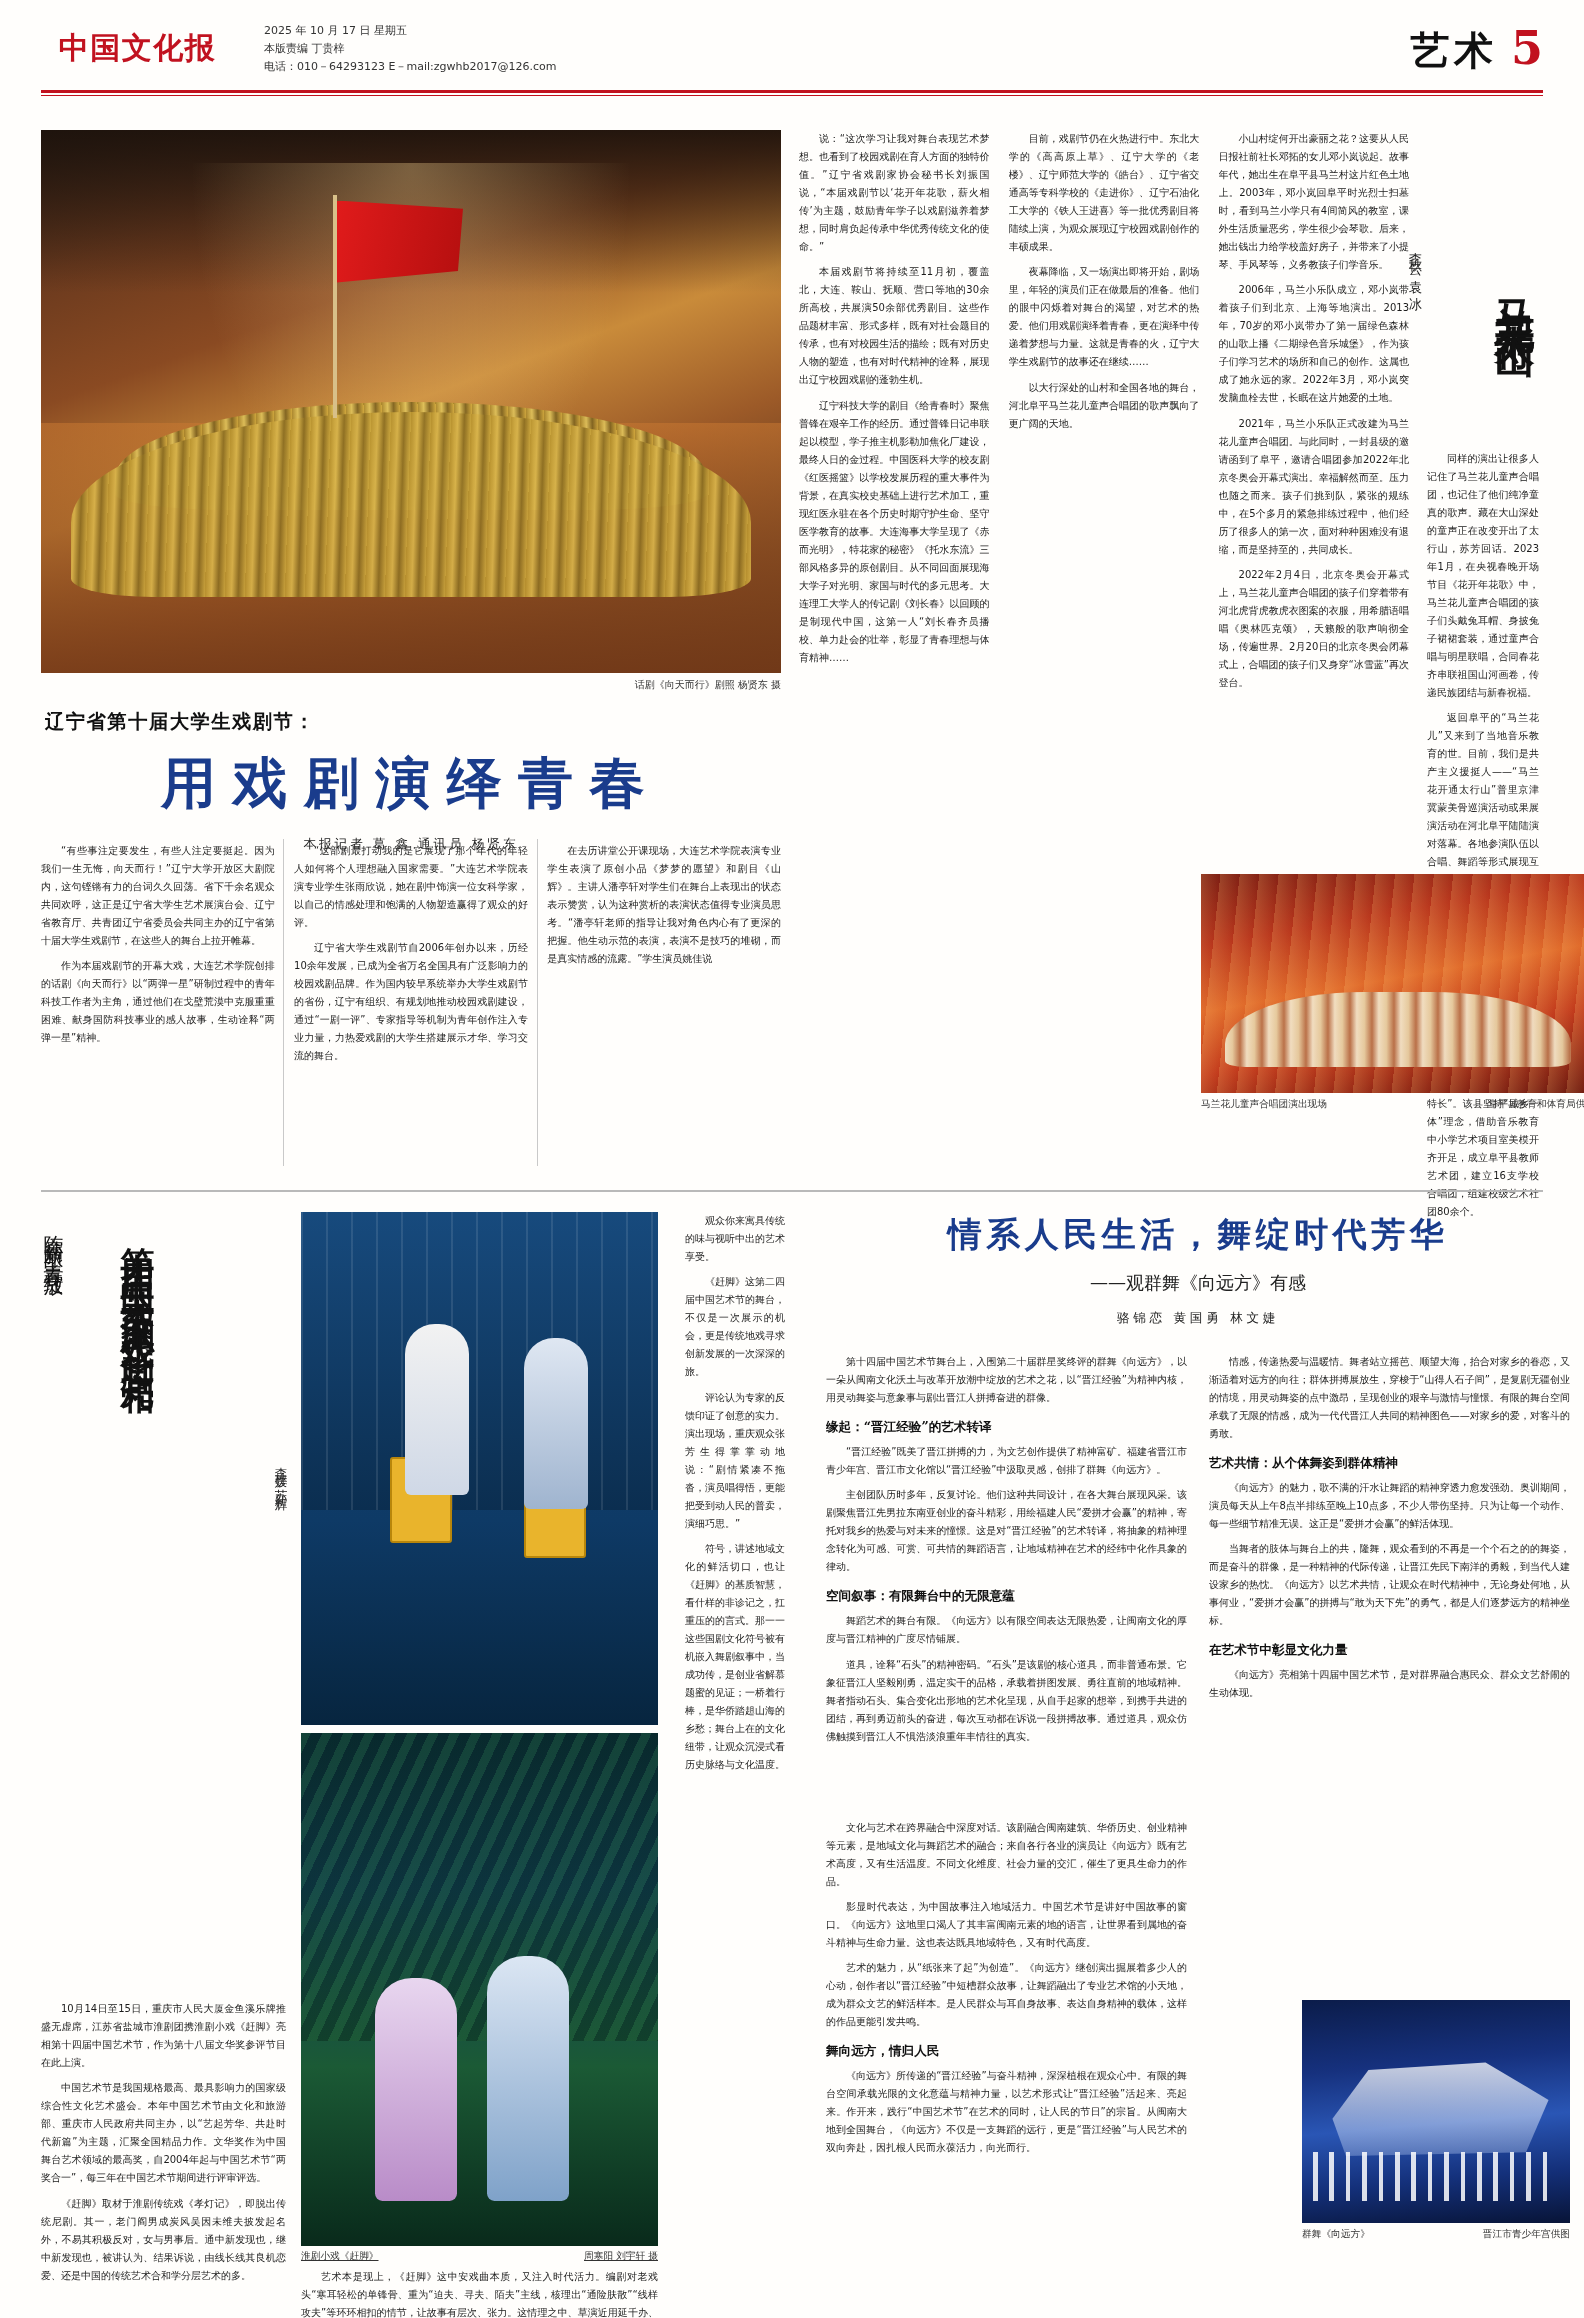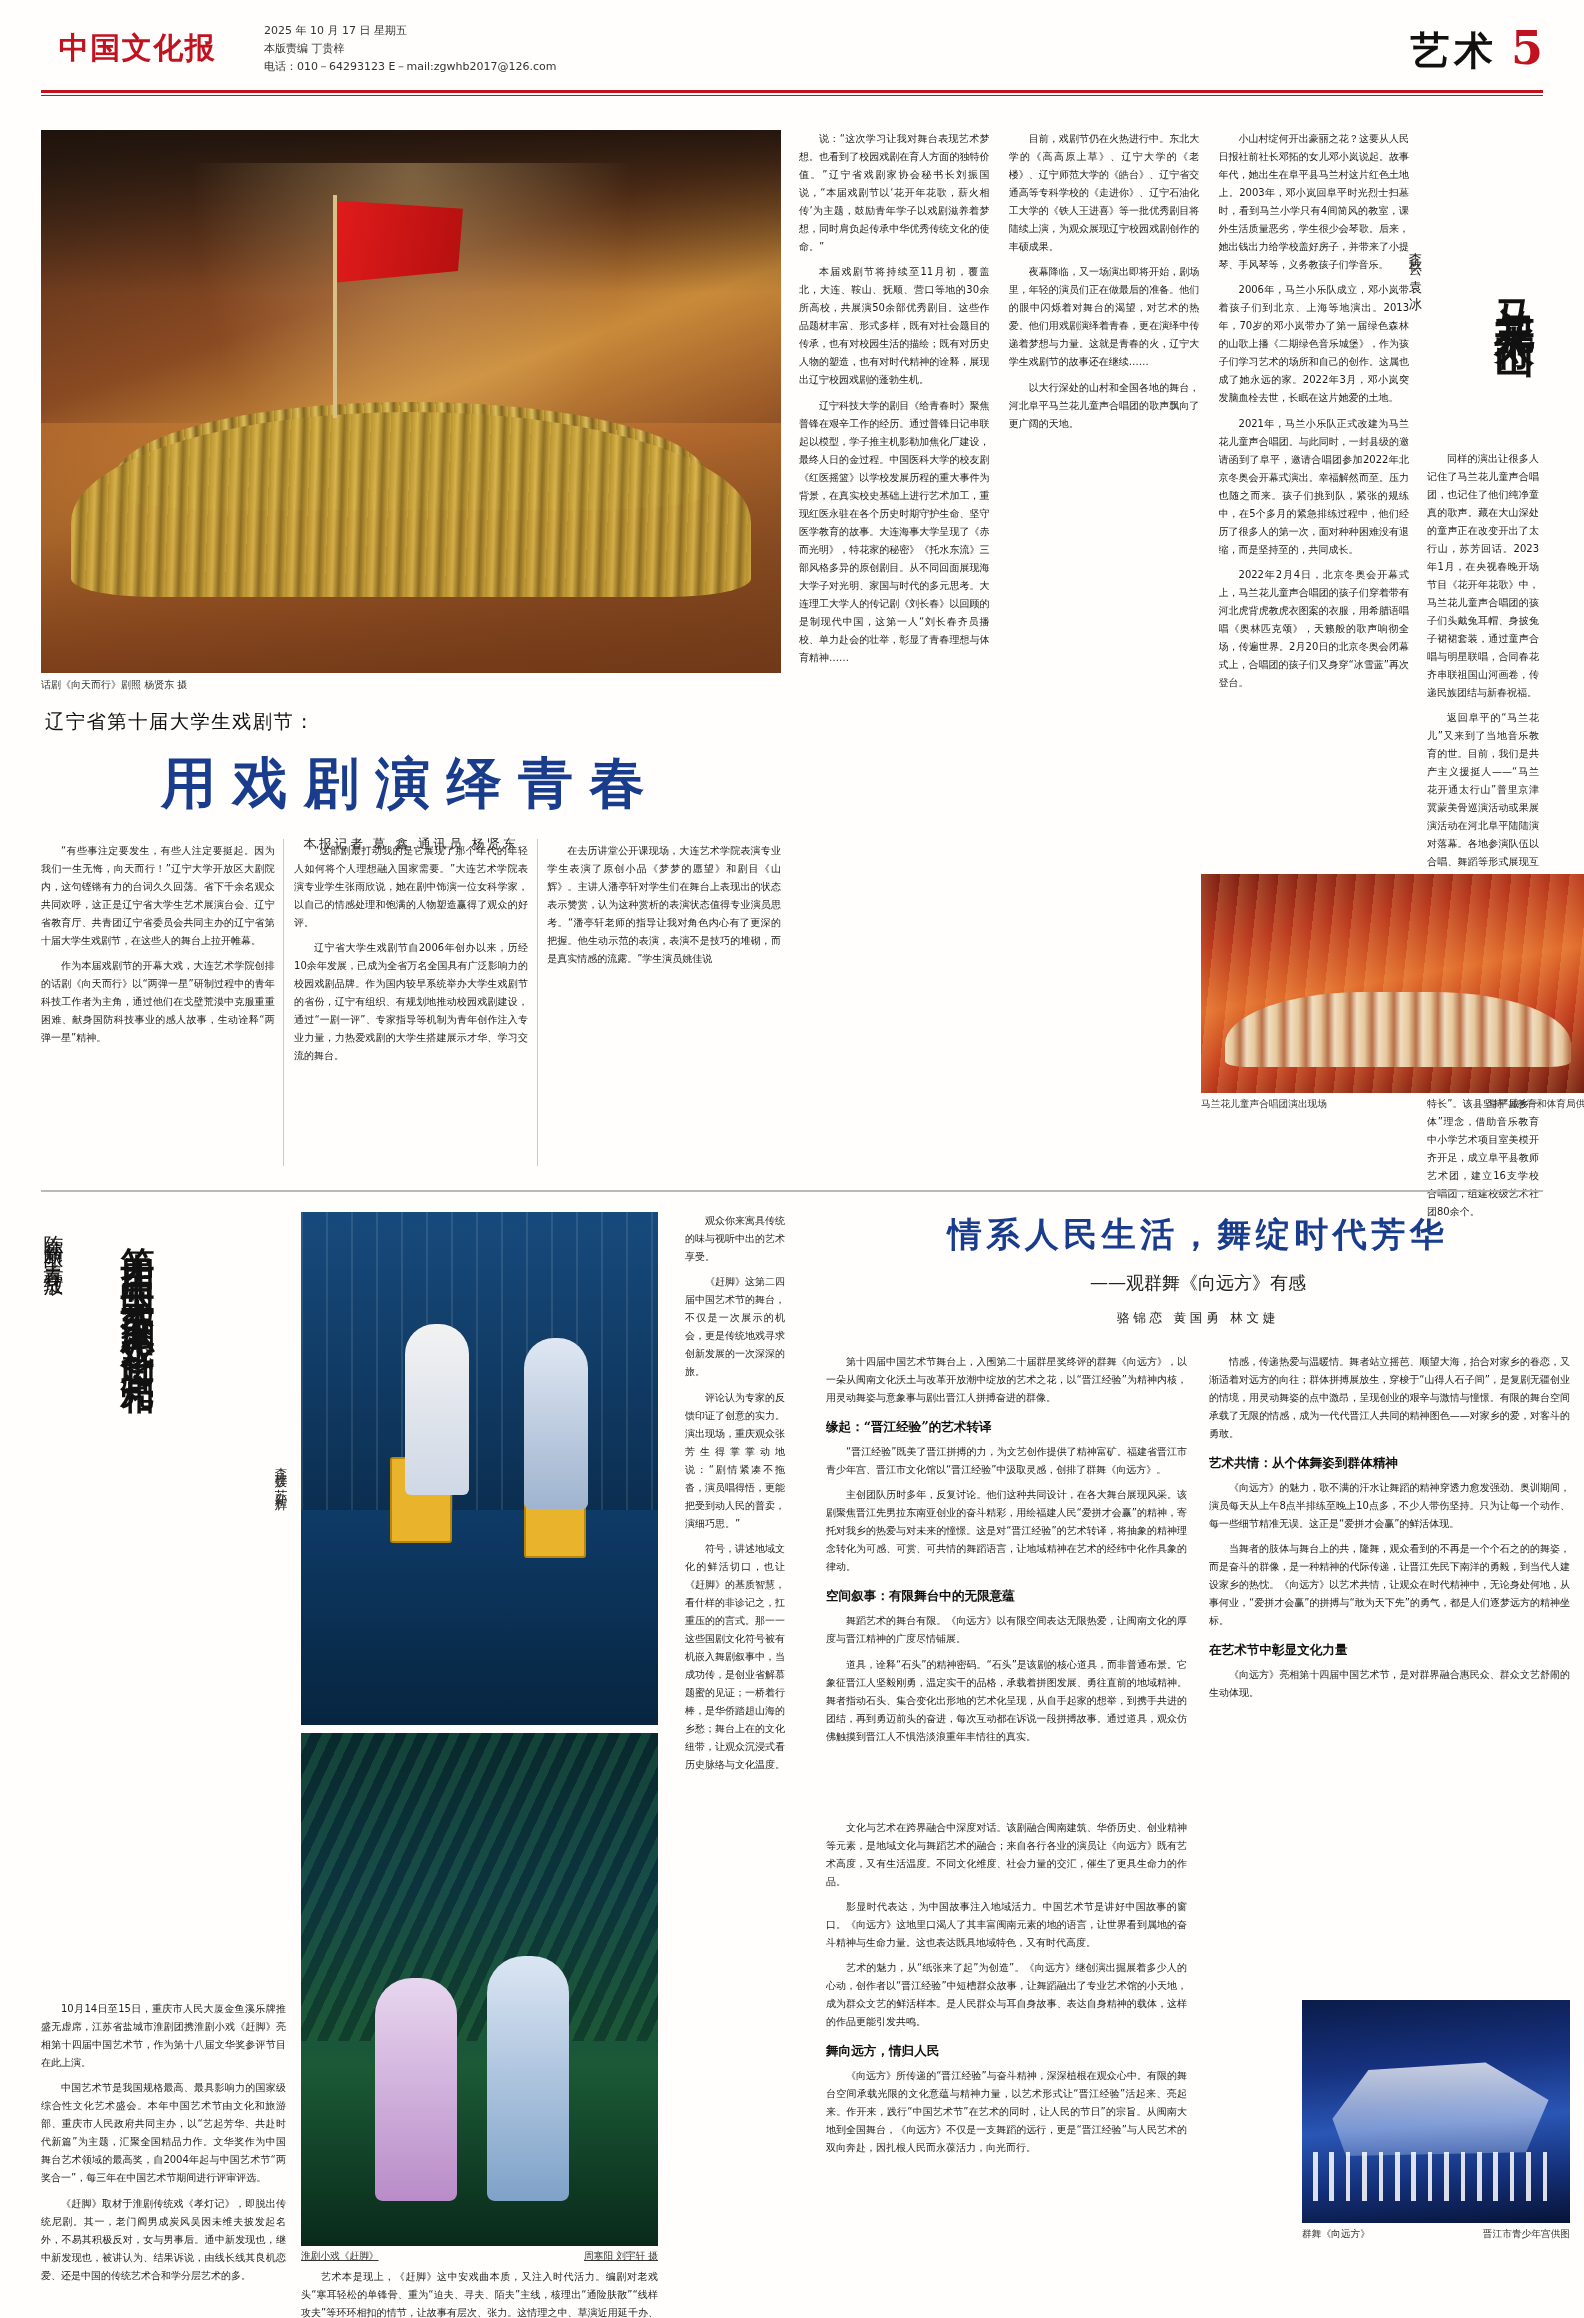--- a/index.html
+++ b/index.html
@@ -39,25 +39,25 @@
     background:repeating-linear-gradient(88deg,#a8862b 0px,#e0c45c 6px,#7d6320 12px,#cfa93d 18px);
     border-radius:50% 50% 20% 20%/70% 70% 15% 15%;opacity:.9;}
   .photo-flag{position:absolute;left:40%;top:13%;width:126px;height:82px;
     background:linear-gradient(100deg,#e01b1b,#b50f0f);
     clip-path:polygon(0 0,100% 10%,96% 86%,0 100%);box-shadow:0 0 18px rgba(255,80,40,.5);}
   .photo-pole{position:absolute;left:39.5%;top:12%;width:3.7px;height:223px;background:#d8c089;}
   .photo-arch{position:absolute;left:0;top:0;width:100%;height:30%;
     background:linear-gradient(180deg,rgba(28,18,12,.92),rgba(60,35,20,0));}
   .photo-light{position:absolute;left:50%;top:6%;width:60%;height:70%;transform:translateX(-50%);
     background:radial-gradient(ellipse at 50% 0%,rgba(255,220,150,.35),rgba(255,180,90,0) 70%);}
-  .cap{font-size:10px;color:#333;text-align:left;}
+  .cap{font-size:10px;color:#333;text-align:right;}
   .photo-cap{position:absolute;left:41px;top:678px;width:740px;}
 
   .tp-head{position:absolute;left:45px;top:708px;width:732px;}
-  .tp-kicker{font-family:"DejaVu Serif","Liberation Serif",serif;font-size:19.3px;font-weight:normal;letter-spacing:1.5px;color:#111;}
+  .tp-kicker{font-family:"DejaVu Serif","Liberation Serif",serif;font-size:19.3px;font-weight:bold;letter-spacing:1.5px;color:#111;}
   .tp-title{font-family:"DejaVu Serif","Liberation Serif",serif;font-size:55px;font-weight:bold;letter-spacing:16.4px;
     color:#1a3c8c;text-align:center;margin-top:12px;}
   .tp-byline{text-align:center;font-size:12.6px;margin-top:15px;letter-spacing:3px;color:#222;}
 
   .tp-cols{position:absolute;left:41px;top:842px;width:740px;height:320px;
     display:grid;grid-template-columns:repeat(3,1fr);column-gap:19.3px;}
   .colrule{position:absolute;top:839px;width:0.7px;height:327px;background:#c9c9c9;}
 
   
   .ru{position:absolute;left:799px;top:130px;width:744px;height:1034px;}

